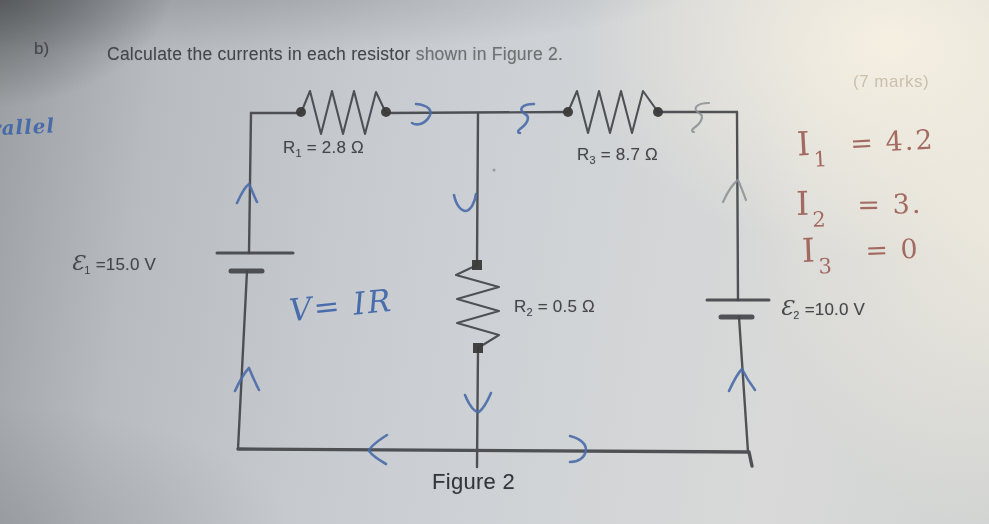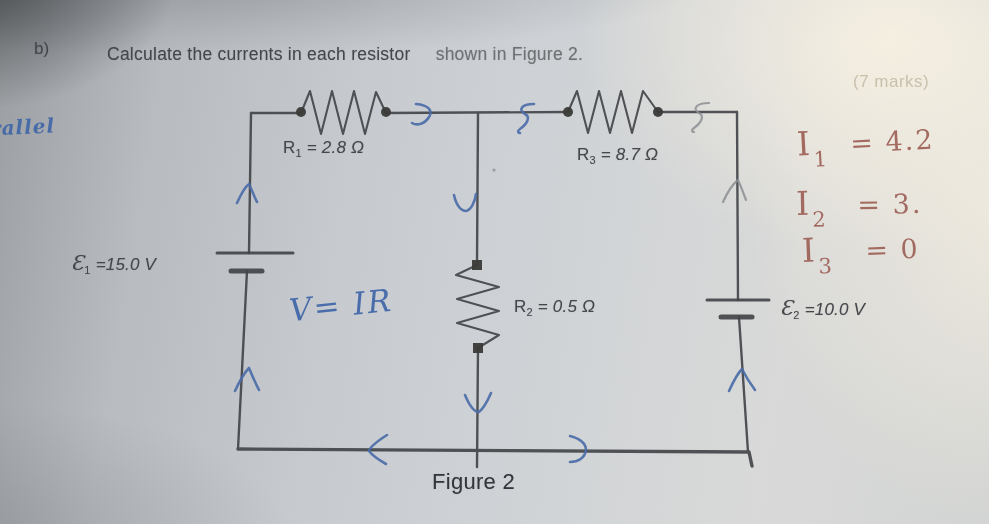--- a/index.html
+++ b/index.html
@@ -10,27 +10,27 @@
       radial-gradient(ellipse 300px 200px at -2% -4%, rgba(30,32,35,0.60), rgba(30,32,35,0) 65%),
       radial-gradient(ellipse 700px 110px at 22% -4%, rgba(60,63,66,0.28), rgba(60,63,66,0) 70%),
       radial-gradient(ellipse 430px 300px at 90% 8%, rgba(247,241,226,0.92), rgba(247,241,226,0) 72%),
       radial-gradient(ellipse 360px 430px at 102% 42%, rgba(244,238,224,0.78), rgba(244,238,224,0) 72%),
       radial-gradient(ellipse 420px 200px at 0% 104%, rgba(70,73,77,0.20), rgba(70,73,77,0) 70%),
       linear-gradient(99deg,#9b9ea1 0%,#b8bbc0 16%,#c7cbd0 36%,#d0d3d6 56%,#d8d9d8 78%,#d2d4d3 100%);
   }
   .abs{position:absolute;white-space:nowrap;}
   .print{color:#45474b;text-shadow:0 0 1px rgba(70,72,76,.30);}
   .title{font-size:17.5px;letter-spacing:.25px;}
-  .title .p2{color:#6f7173;margin-left:20px;}
+  .title .p2{color:#6f7173;}
   .part-label{font-size:17px;}
   .marks{font-size:17px;color:#a89d83;opacity:.55;letter-spacing:.5px;}
   .lbl{font-size:17px;letter-spacing:.2px;}
   .lbl .sym-e{font-family:"DejaVu Serif",serif;font-style:italic;font-size:21px;}
   .lbl sub{font-size:11px;vertical-align:-4px;}
-  .lbl .val{margin-left:5px;font-style:italic;}
+  .lbl .val{margin-left:5px;}
   .fig-caption{font-size:22px;color:#33363b;letter-spacing:.3px;}
   .blue-hw{color:#3f66a8;font-family:"DejaVu Serif",serif;font-style:italic;}
   .margin-note{font-size:20px;font-weight:600;letter-spacing:1px;transform:rotate(-3deg);opacity:.9;}
   .formula{font-size:31px;letter-spacing:2px;transform:rotate(-6deg);opacity:.92;}
   .red-note{color:#9a5a50;font-family:"DejaVu Serif",serif;opacity:.88;}
   .red-note .base{font-size:33px;}
   .red-note sub{font-size:21px;vertical-align:-12px;margin-left:3px;}
   .red-note .rv{font-size:27px;letter-spacing:2px;}
   svg{position:absolute;left:0;top:0;}
 </style>

